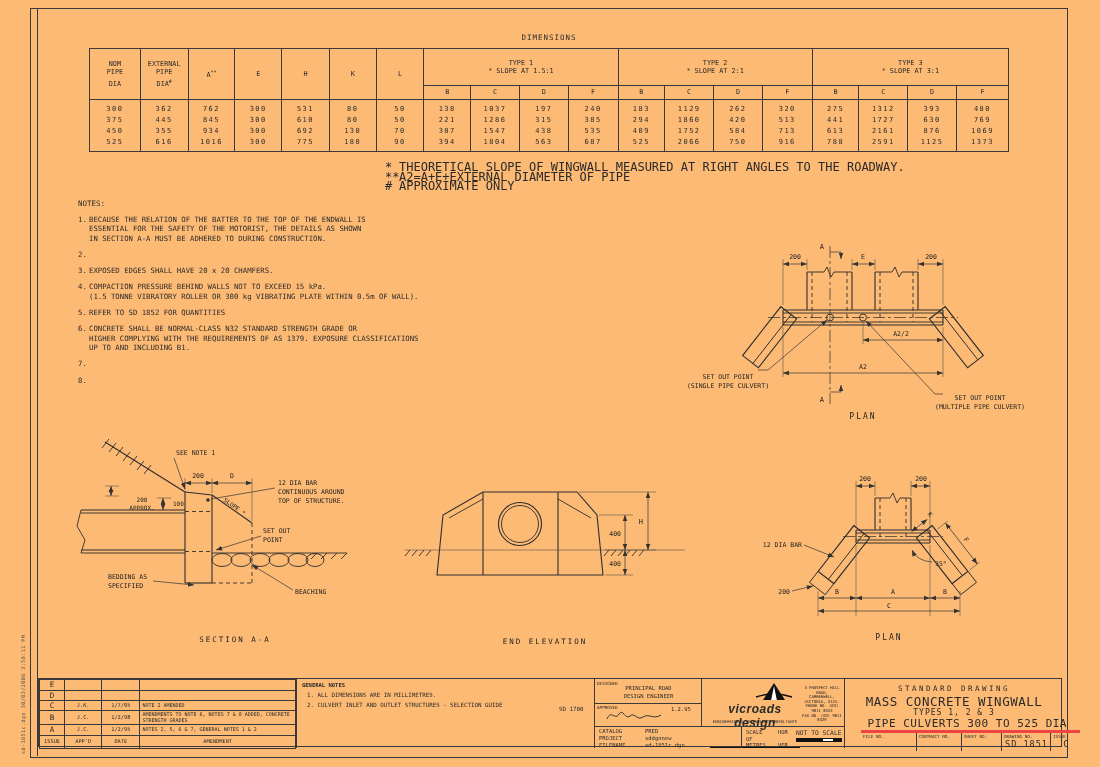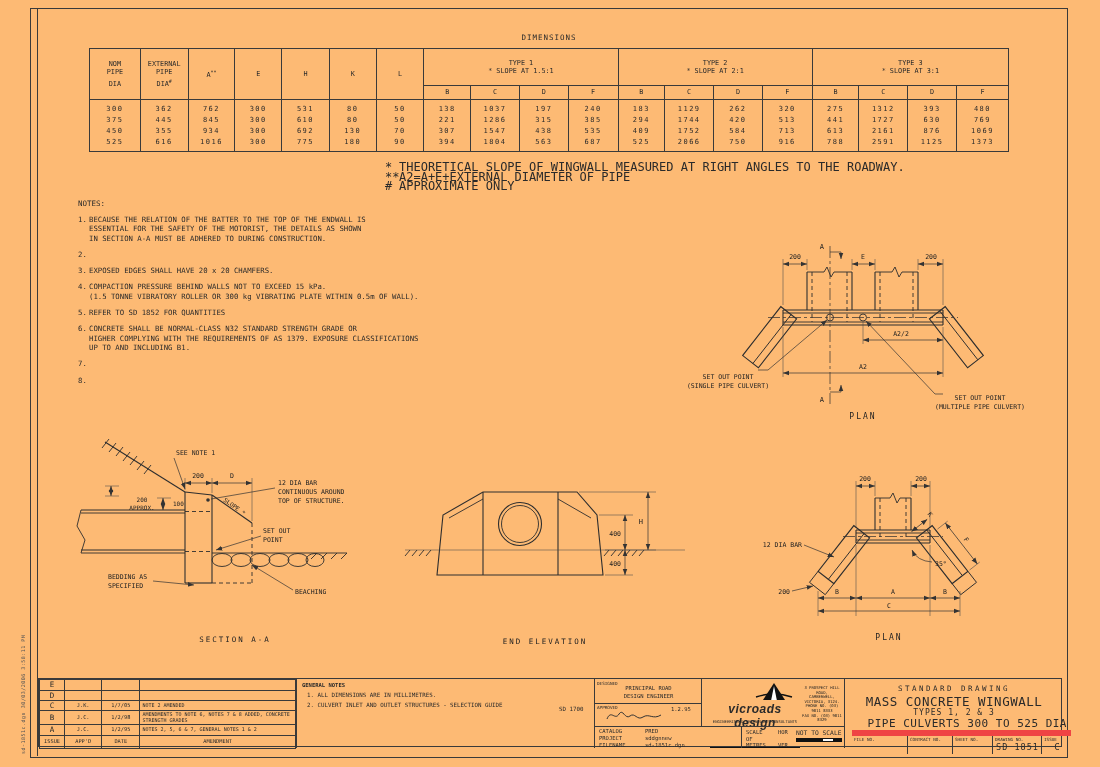--- a/index.html
+++ b/index.html
@@ -155,21 +155,21 @@
           <td>845</td>
           <td>300</td>
           <td>610</td>
           <td>80</td>
           <td>50</td>
           <td>221</td>
           <td>1286</td>
           <td>315</td>
           <td>385</td>
           <td>294</td>
-          <td>1744</td>
+          <td>1860</td>
           <td>420</td>
           <td>513</td>
           <td>441</td>
           <td>1727</td>
           <td>630</td>
           <td>769</td>
     </tr>
     <tr>
       <td>450</td>
           <td>355</td>
@@ -637,21 +637,21 @@
         <div class="seg" style="width:10px;background:#fcfcfb;border:1px solid #111;height:2px;"></div>
         <div class="seg" style="width:8px;background:#111;"></div>
       </div>
     </div>
 
     <div class="tb-box" style="left:805px;top:0;width:219px;height:69px;border-left:1px solid #3a3a3a;">
       <div class="rt-title1">STANDARD DRAWING</div>
       <div class="rt-title2">MASS CONCRETE WINGWALL</div>
       <div class="rt-title3">TYPES 1, 2 &amp; 3</div>
       <div class="rt-title4">PIPE CULVERTS 300 TO 525 DIA</div>
-      <div class="abs" style="left:7px;top:51px;width:219px;height:18px;border-top:6px solid #ef4444;">
+      <div class="abs" style="left:16px;top:51px;width:219px;height:18px;border-top:3px solid #ef4444;">
         <div class="abs" style="left:0;top:0;width:55px;height:18px;">
           <div class="lbl4" style="padding:1px 0 0 2px">FILE NO.</div>
         </div>
         <div class="abs" style="left:55px;top:0;width:45px;height:18px;border-left:1px solid #3a3a3a;">
           <div class="lbl4" style="padding:1px 0 0 2px">CONTRACT NO.</div>
         </div>
         <div class="abs" style="left:100px;top:0;width:40px;height:18px;border-left:1px solid #3a3a3a;">
           <div class="lbl4" style="padding:1px 0 0 2px">SHEET NO.</div>
         </div>
         <div class="abs" style="left:140px;top:0;width:49px;height:18px;border-left:1px solid #3a3a3a;">

